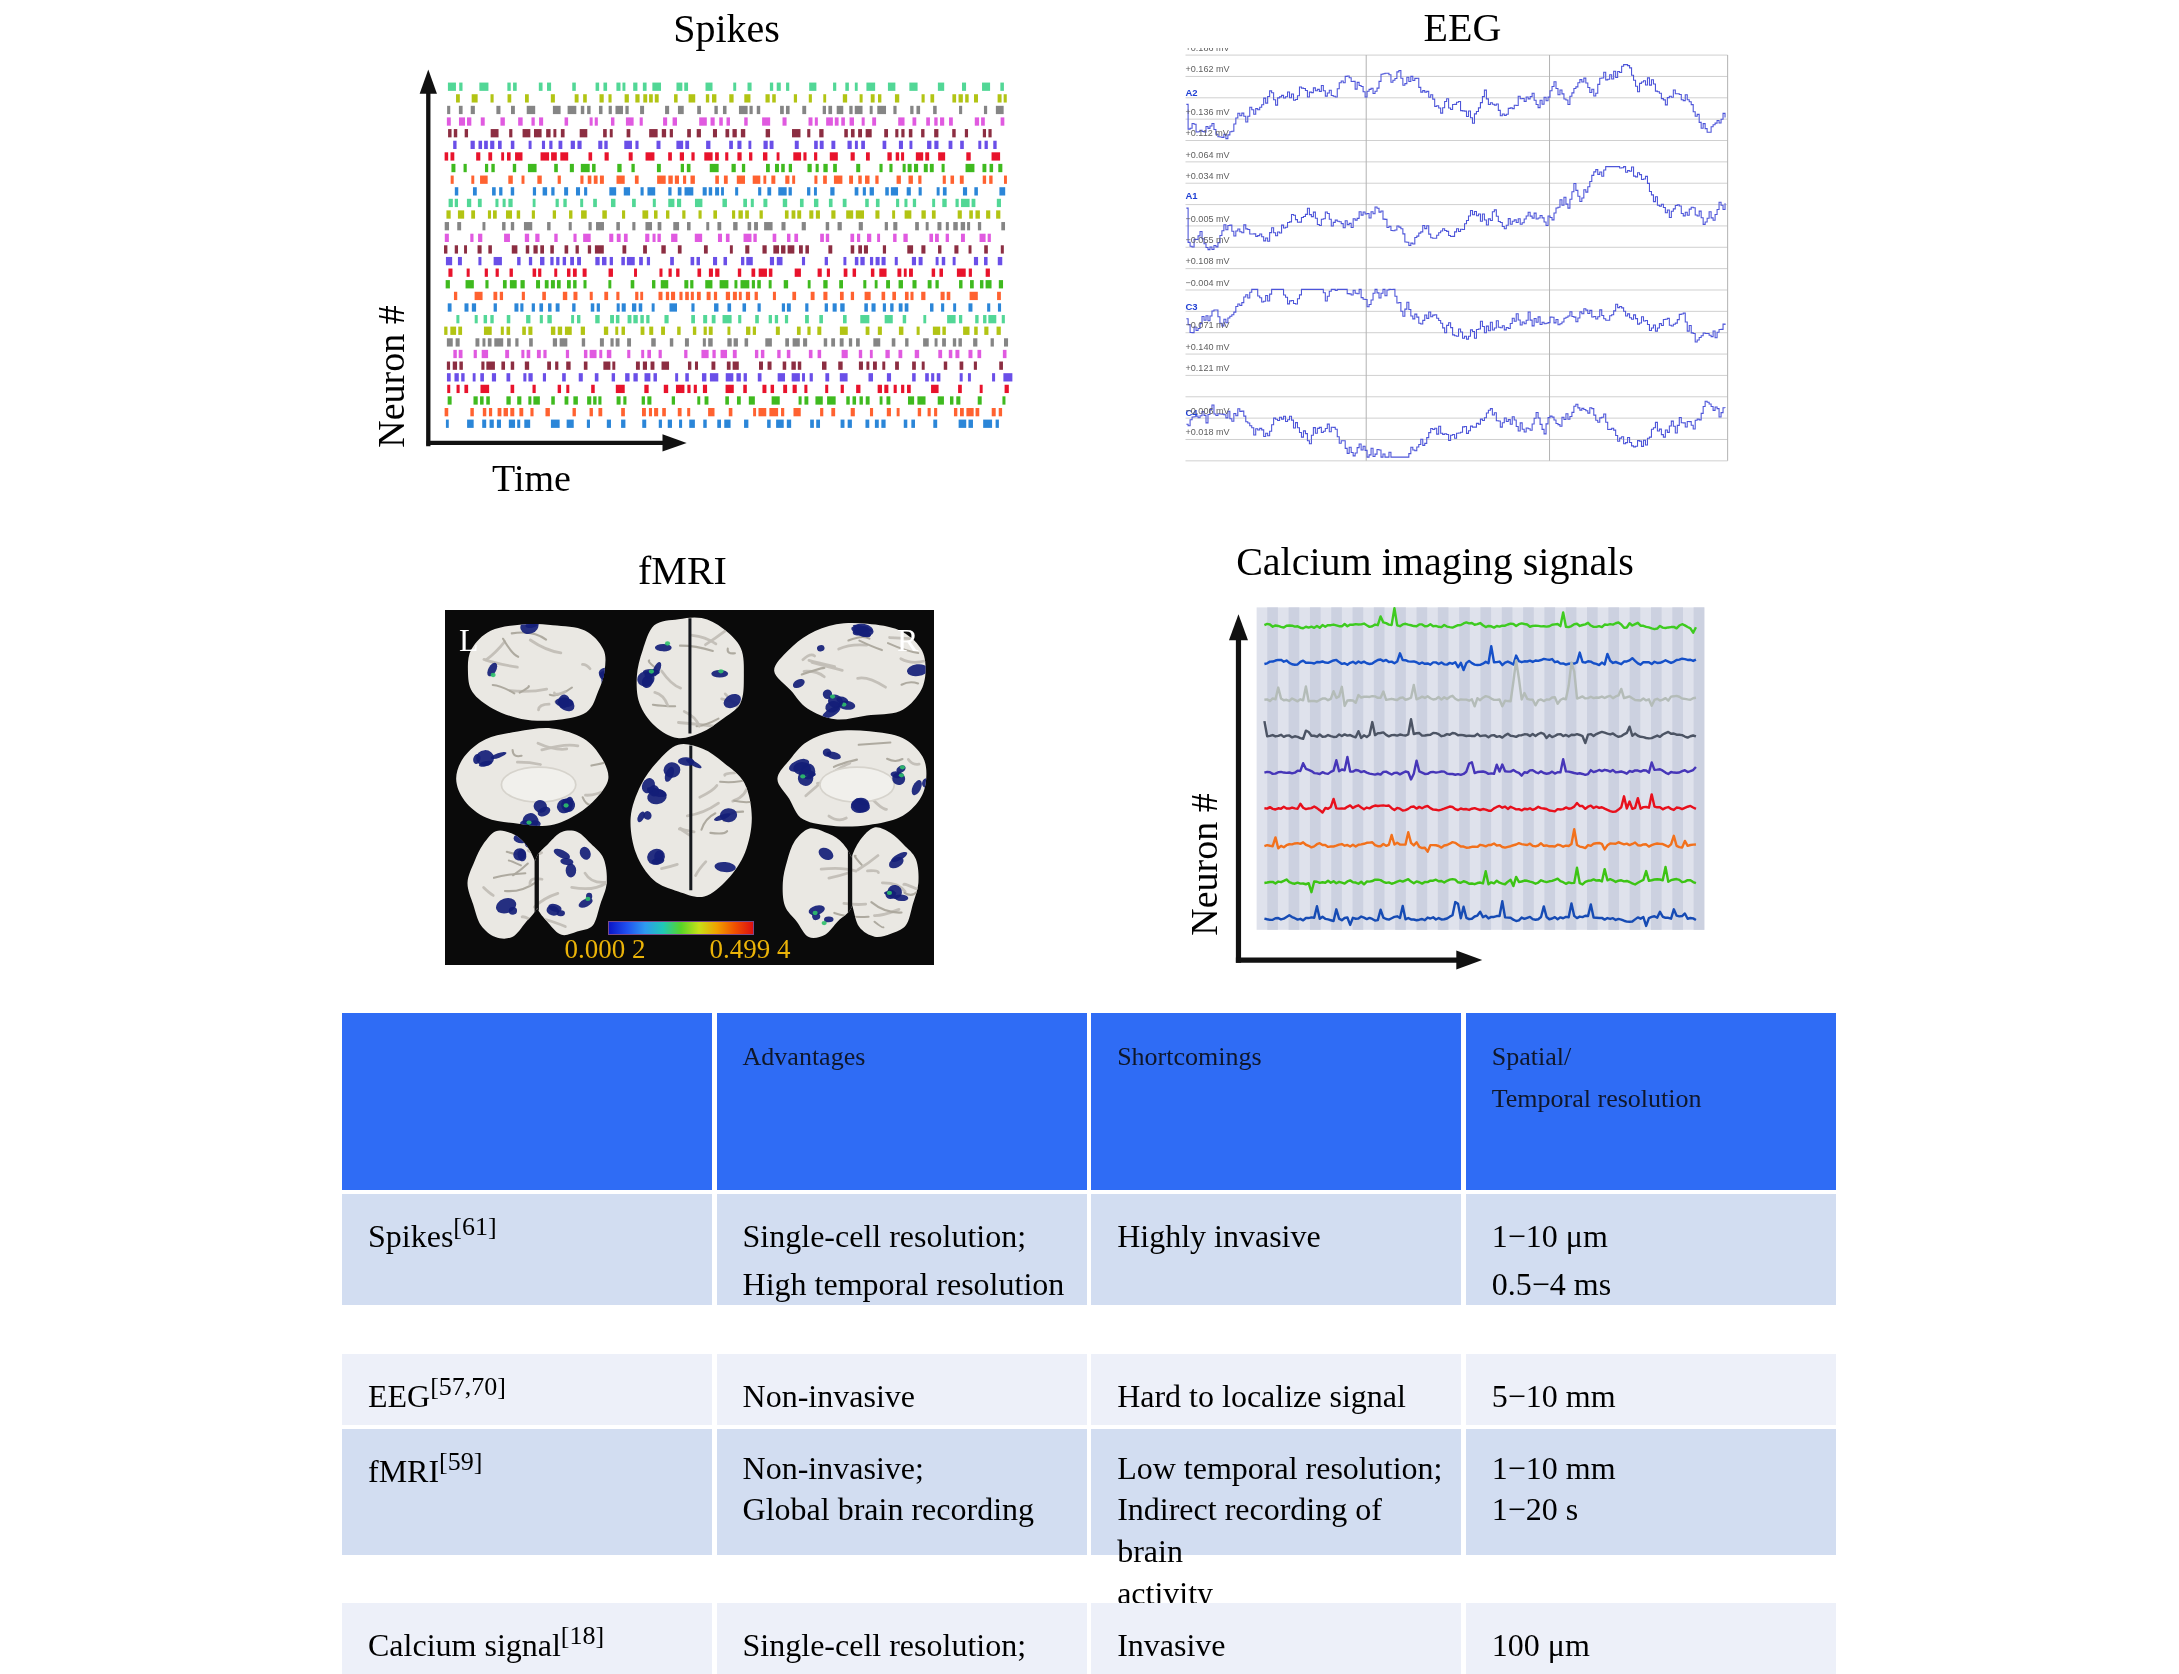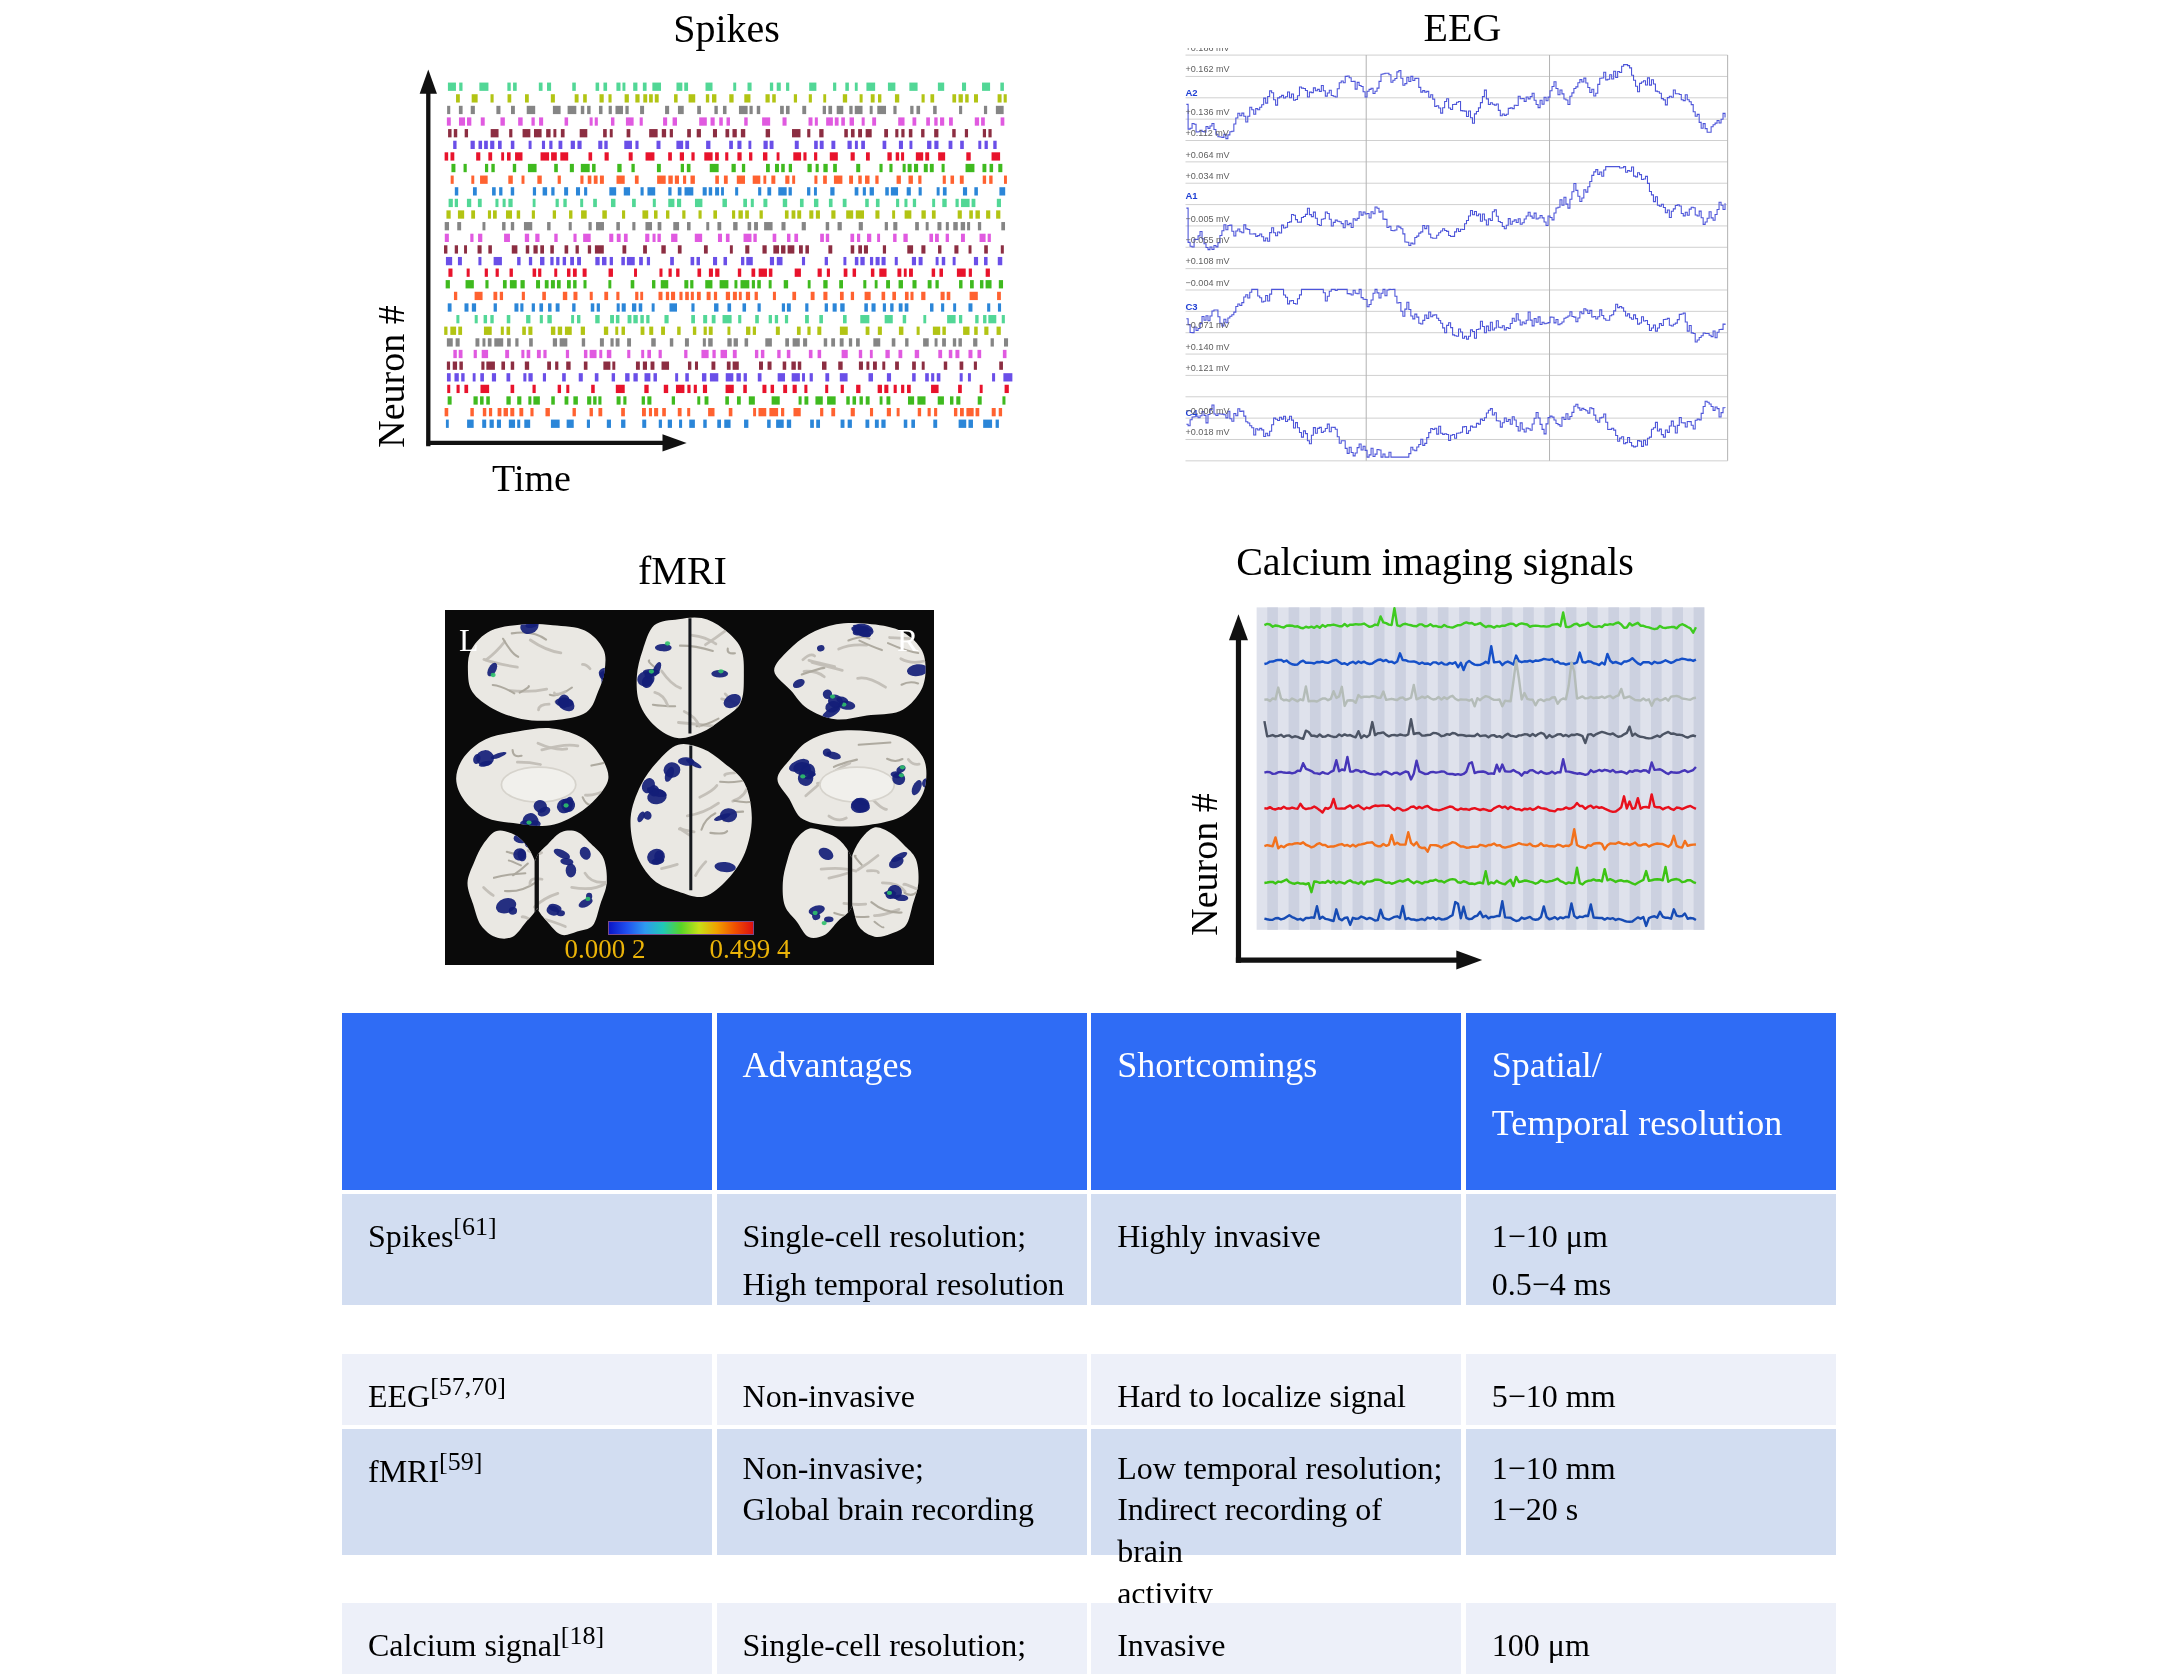--- a/index.html
+++ b/index.html
@@ -11,21 +11,21 @@
   svg.panel{position:absolute;}
   
   .fmri-box{position:absolute;left:445px;top:610px;width:489px;height:355px;background:#0a0a0a;}
   .fmri-box .corner{position:absolute;top:12px;color:#fff;font-size:32px;}
   .fmri-box .cbar{position:absolute;left:163px;top:311px;width:144px;height:12px;border:0.9px solid #7a4a8a;}
   .fmri-box .cbl{position:absolute;top:324px;width:112px;text-align:center;color:#eab308;font-size:27px;}
   
   .tbl{position:absolute;left:342px;top:1013px;width:1494px;display:grid;
        grid-template-columns:repeat(4,1fr);
        grid-template-rows:177px 111px 115px 126px 117px;gap:4.3px;background:#fff;}
-  .th{background:var(--header-bg,#2f6cf5);color:#ffffff;font-size:36px;line-height:1.62;
+  .th{background:var(--header-bg,#2f6cf5);color:#0f172a;font-size:26px;line-height:1.62;
       padding:22.5px 12px 0 26px;white-space:pre-line;}
   .td{font-size:32px;line-height:1.48;padding:19px 10.4px 0 26px;white-space:pre-line;color:#000;}
   .row-a{background:var(--row-a,#d2ddf1);}
   .row-b{background:var(--row-b,#edf0f9);margin-top:44px;}
   .lh-tight{line-height:1.3;}
   .td sup{font-size:26px;line-height:0;}
 </style>
 </head>
 <body>
 

